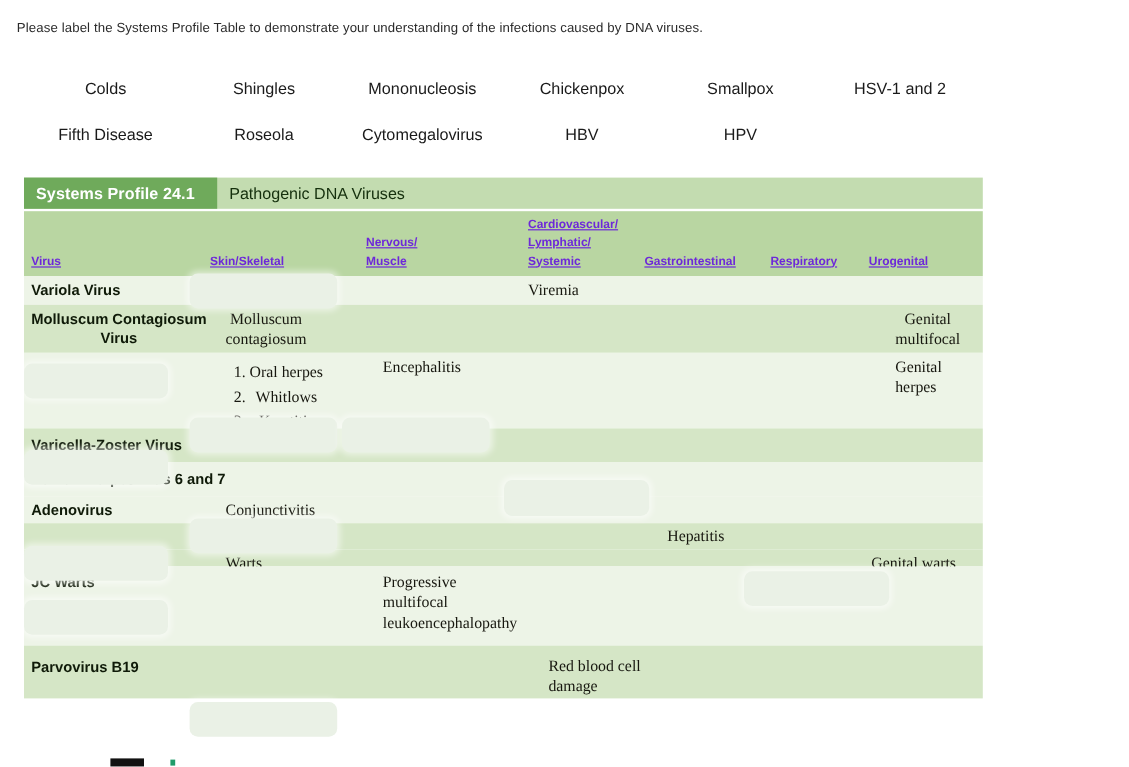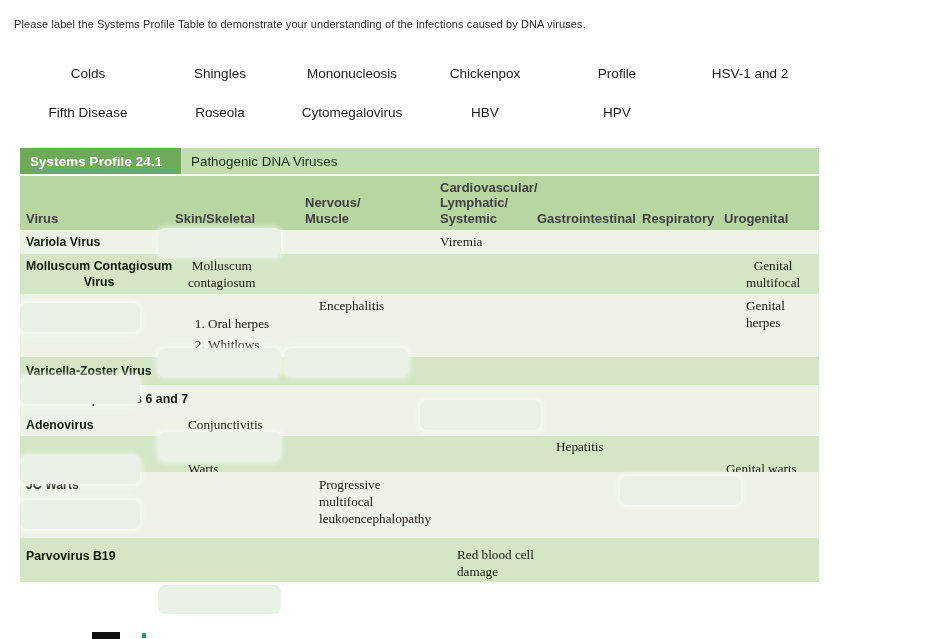--- a/index.html
+++ b/index.html
@@ -47,22 +47,22 @@
     flex: 1; display: flex; align-items: center; padding-left: 10px;
     font-size: 13.4px; color: #15300d; font-weight: normal;
   }
 
   .head-row {
     position: relative; width: 100%; height: 54px;
     background: #b9d6a2; margin-top: 2px;
   }
   .head-cell {
     position: absolute; bottom: 4px;
-    font-weight: bold; font-size: 13px; color: #404040;
-    line-height: 15.5px; white-space: pre-line;
+    font-weight: bold; font-size: 10px; color: #6d28d9;
+    line-height: 15.5px; white-space: pre-line; text-decoration: underline;
   }
 
   .body { position: relative; width: 100%; }
   .row { position: relative; width: 100%; }
   .row.shade-a { background: #edf4e7; }
   .row.shade-b { background: #d5e6c6; }
 
   .cell {
     position: absolute;
     font-family: "Liberation Serif", serif;
@@ -104,21 +104,21 @@
 
 <div id="page">
 
   <div class="prompt">Please label the Systems Profile Table to demonstrate your understanding of the infections caused by DNA viruses.</div>
 
   <div class="wordbank">
       <div class="wb-item" style="left: 88px; top: 0px;">Colds</div>
       <div class="wb-item" style="left: 220px; top: 0px;">Shingles</div>
       <div class="wb-item" style="left: 352px; top: 0px;">Mononucleosis</div>
       <div class="wb-item" style="left: 485px; top: 0px;">Chickenpox</div>
-      <div class="wb-item" style="left: 617px; top: 0px;">Profile</div>
+      <div class="wb-item" style="left: 617px; top: 0px;">Smallpox</div>
       <div class="wb-item" style="left: 750px; top: 0px;">HSV-1 and 2</div>
       <div class="wb-item" style="left: 88px; top: 39px;">Fifth Disease</div>
       <div class="wb-item" style="left: 220px; top: 39px;">Roseola</div>
       <div class="wb-item" style="left: 352px; top: 39px;">Cytomegalovirus</div>
       <div class="wb-item" style="left: 485px; top: 39px;">HBV</div>
       <div class="wb-item" style="left: 617px; top: 39px;">HPV</div>
     </div>
 
   <div class="sp-table">
     <div class="title-bar">
@@ -144,21 +144,21 @@
         </div>
         <div class="row shade-b" style="height: 40px; text-align: center;">
           <div class="cell virus" style="left: 6px; top: 4px;">Molluscum Contagiosum
     Virus</div>
           <div class="cell" style="left: 168px; top: 3px;">Molluscum
    contagiosum</div>
           <div class="cell" style="left: 726px; top: 3px;">Genital
   multifocal</div>
         </div>
         <div class="row shade-a" style="height: 63px;">
-          <div class="cell" style="left: 168px; top: 20px;"><ol><li>Oral herpes</li><li>Whitlows</li><li>Keratitis</li></ol></div>
+          <div class="cell" style="left: 168px; top: 6px; text-align: center;"><ol><li>Oral herpes</li><li>Whitlows</li><li>Keratitis</li></ol></div>
           <div class="cell" style="left: 299px; top: 3px;">Encephalitis</div>
           <div class="cell" style="left: 726px; top: 3px;">Genital herpes</div>
         </div>
         <div class="row shade-b" style="height: 28px;">
           <div class="cell virus" style="left: 6px; top: 6px;">Varicella-Zoster Virus</div>
         </div>
         <div class="row shade-a" style="height: 29px;">
           <div class="cell virus" style="left: 6px; top: 6px;">Human Herpesvirus 6 and 7</div>
         </div>
         <div class="row shade-a" style="height: 22px;">

